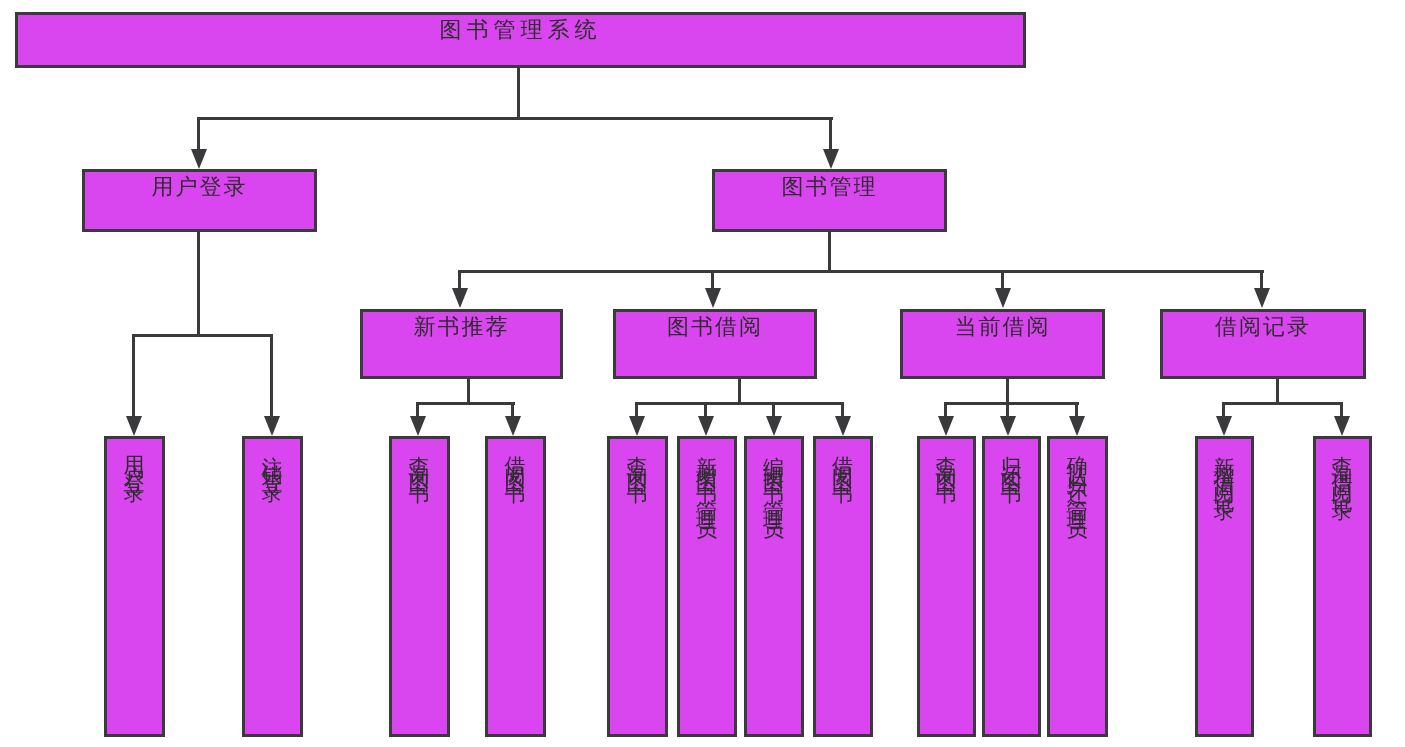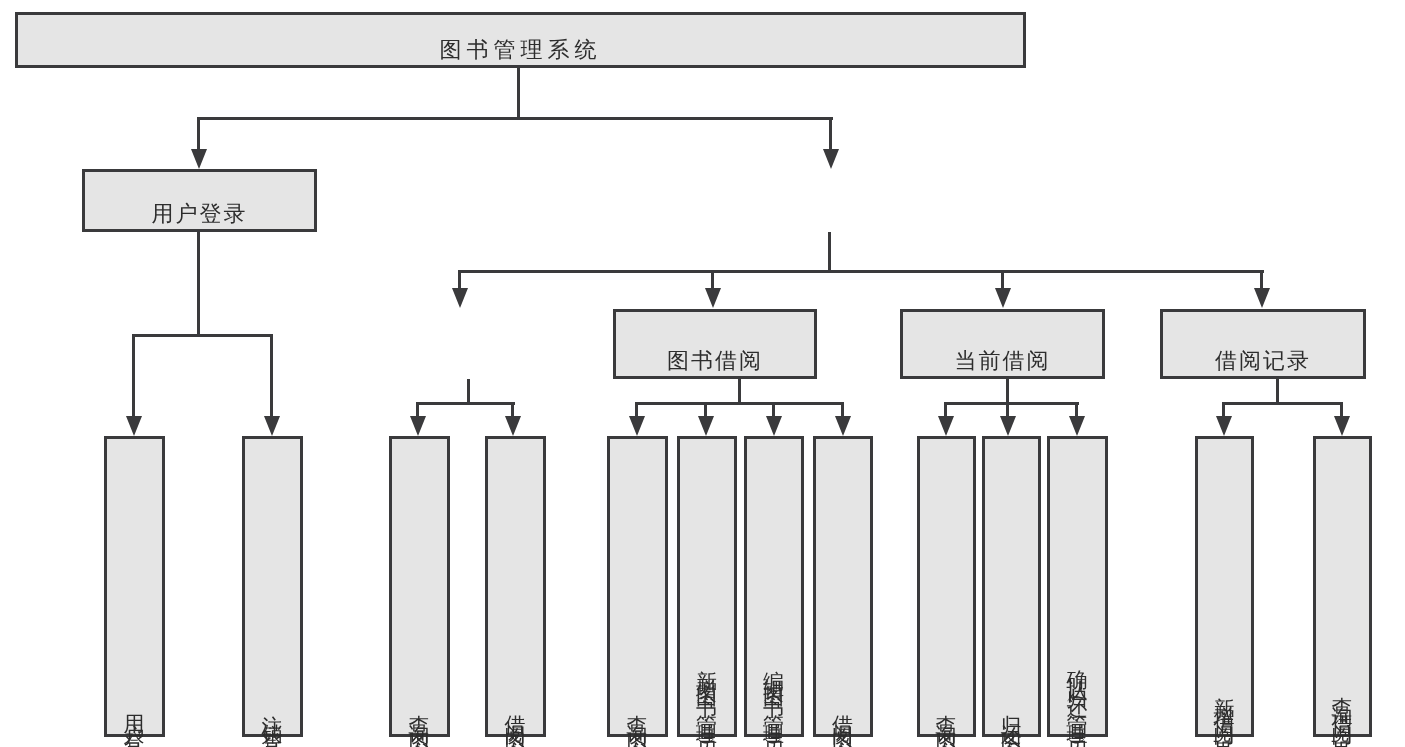--- a/index.html
+++ b/index.html
@@ -6,21 +6,21 @@
     --line:#3a3a3c; --border:#3a3a3c; --text:#2d2d2d; --bg:#ffffff; --wm:#a9a9a9;
   }
   html,body{margin:0;padding:0;background:var(--bg);}
   .stage{
     position:relative; width:1405px; height:747px; background:var(--bg);
     font-family:"Liberation Sans","DejaVu Sans",sans-serif; overflow:hidden;
     color:var(--text);
   }
   .node{
     position:absolute; box-sizing:border-box; border:3px solid var(--border);
-    background:#e5e5e5; display:flex; align-items:flex-end; justify-content:center;
+    background:#d946ef; display:flex; align-items:flex-start; justify-content:center;
     text-align:center;
   }
   .hnode{ font-size:22px; letter-spacing:2px; white-space:nowrap; }
   .rootnode{ font-size:22px; letter-spacing:5px; }
   .vnode span{
     writing-mode:vertical-rl; text-orientation:mixed;
     font-size:21px; line-height:1; letter-spacing:9px;
   }
   .line{ position:absolute; background:var(--line); }
   .arrow{
@@ -48,20 +48,23 @@
     <div class="line" style="left:197px;top:117px;width:636px;height:3px"></div>
     <div class="line" style="left:197px;top:117px;width:3px;height:32px"></div>
     <div class="arrow" style="left:191px;top:149px"></div>
     <div class="line" style="left:829px;top:117px;width:3px;height:32px"></div>
     <div class="arrow" style="left:823px;top:149px"></div>
   </div>
 
   <div class="node hnode" style="left:82px;top:169px;width:235px;height:63px">
     <span>用户登录</span>
   </div>
+  <div class="node hnode" style="left:712px;top:169px;width:235px;height:63px">
+    <span>图书管理</span>
+  </div>
 
   <div>
     <div class="line" style="left:197px;top:232px;width:3px;height:105px"></div>
     <div class="line" style="left:132px;top:334px;width:141px;height:3px"></div>
     <div class="line" style="left:132px;top:334px;width:3px;height:82px"></div>
     <div class="arrow" style="left:126px;top:416px"></div>
     <div class="line" style="left:270px;top:334px;width:3px;height:82px"></div>
     <div class="arrow" style="left:264px;top:416px"></div>
   </div>
 
@@ -71,20 +74,23 @@
     <div class="line" style="left:458px;top:270px;width:3px;height:18px"></div>
     <div class="arrow" style="left:452px;top:288px"></div>
     <div class="line" style="left:711px;top:270px;width:3px;height:18px"></div>
     <div class="arrow" style="left:705px;top:288px"></div>
     <div class="line" style="left:1001px;top:270px;width:3px;height:18px"></div>
     <div class="arrow" style="left:995px;top:288px"></div>
     <div class="line" style="left:1260px;top:270px;width:3px;height:18px"></div>
     <div class="arrow" style="left:1254px;top:288px"></div>
   </div>
 
+  <div class="node hnode" style="left:360px;top:309px;width:203px;height:70px">
+    <span>新书推荐</span>
+  </div>
   <div class="node hnode" style="left:613px;top:309px;width:204px;height:70px">
     <span>图书借阅</span>
   </div>
   <div class="node hnode" style="left:900px;top:309px;width:205px;height:70px">
     <span>当前借阅</span>
   </div>
   <div class="node hnode" style="left:1160px;top:309px;width:206px;height:70px">
     <span>借阅记录</span>
   </div>
 

